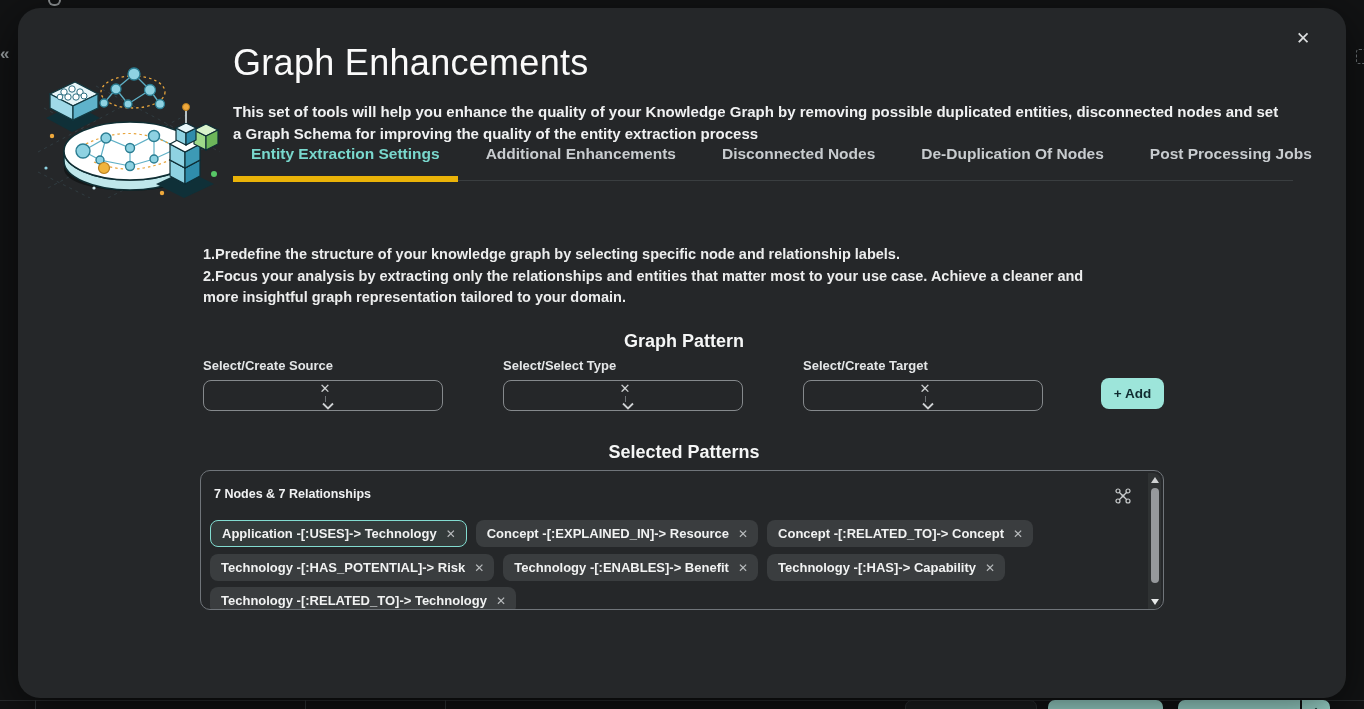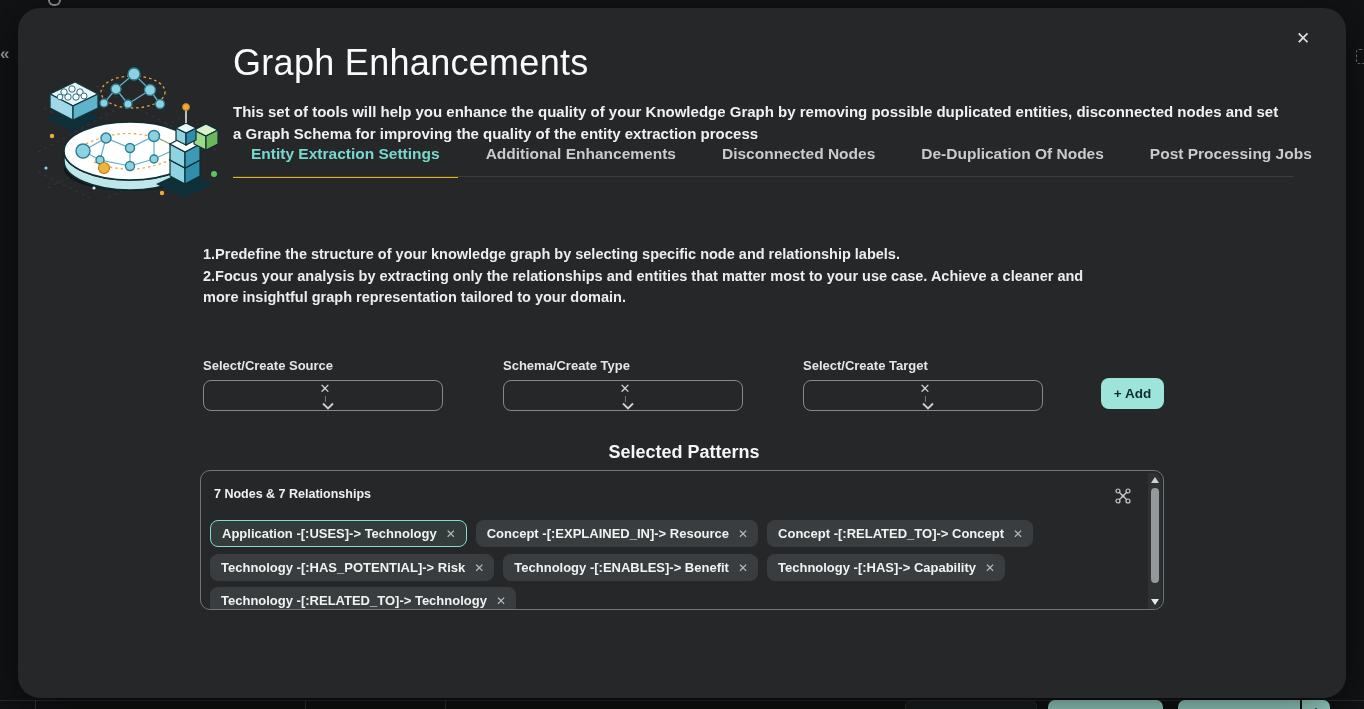--- a/index.html
+++ b/index.html
@@ -33,21 +33,21 @@
   .hero h1 { color:#fafafa; font-size:36px; font-weight:500; letter-spacing:.3px; }
   .hero p { margin-top:17px; color:#f0f1f2; font-size:15px; font-weight:bold; line-height:22px; width:1050px; }
 
   .illustration { position:absolute; left:20px; top:48px; width:182px; height:142px; }
 
   
   .tabs { position:absolute; left:215px; top:137px; width:1060px; display:flex;
     border-bottom:1px solid #3a3e40; }
   .tab { padding:0 18px 13px 18px; font-size:15.5px; font-weight:bold; color:#c8cccf;
     cursor:pointer; white-space:nowrap; margin-right:10px; }
-  .tab.active { color:#79d8cd; border-bottom:1px solid #eab308; margin-bottom:-2px; }
+  .tab.active { color:#79d8cd; border-bottom:6px solid #eab308; margin-bottom:-2px; }
 
   
   .content { position:absolute; left:185px; top:236px; width:962px; }
   .instructions { color:#eceded; font-size:14.5px; font-weight:bold; line-height:21.5px; width:910px; }
   .section-h { text-align:center; color:#f5f6f6; font-size:18px; font-weight:bold; }
   .h-pattern { margin-top:22px; }
   .h-selected { position:absolute; left:185px; top:434px; width:962px; }
 
   .form-row { position:absolute; left:185px; top:350px; width:962px; }
   .fgroup { position:absolute; top:0; width:240px; }
@@ -223,38 +223,39 @@
       <div class="tab">Disconnected Nodes</div>
       <div class="tab">De-Duplication Of Nodes</div>
       <div class="tab">Post Processing Jobs</div>
     </div>
 
     <div class="content">
       <div class="instructions">
         <div>1.Predefine the structure of your knowledge graph by selecting specific node and relationship labels.</div>
         <div>2.Focus your analysis by extracting only the relationships and entities that matter most to your use case. Achieve a cleaner and more insightful graph representation tailored to your domain.</div>
       </div>
+      <div class="section-h h-pattern">Graph Pattern</div>
     </div>
 
     <div class="form-row">
       <div class="fgroup" style="left:0;">
         <div class="flabel">Select/Create Source</div>
         <div class="select">
           <span class="val">Technology</span>
           <span class="xicon">✕</span>
           <span class="vdiv"></span>
           <span class="chev">
             <svg width="12" height="8" viewBox="0 0 12 8">
                 <polyline points="1,1.5 6,6.5 11,1.5" fill="none" stroke="#cfd2d3" stroke-width="1.8"></polyline>
               </svg>
           </span>
         </div>
       </div>
       <div class="fgroup" style="left:300px;">
-        <div class="flabel">Schema/Create Type</div>
+        <div class="flabel">Select/Select Type</div>
         <div class="select">
           <span class="val">ENABLES</span>
           <span class="xicon">✕</span>
           <span class="vdiv"></span>
           <span class="chev">
             <svg width="12" height="8" viewBox="0 0 12 8">
                 <polyline points="1,1.5 6,6.5 11,1.5" fill="none" stroke="#cfd2d3" stroke-width="1.8"></polyline>
               </svg>
           </span>
         </div>

